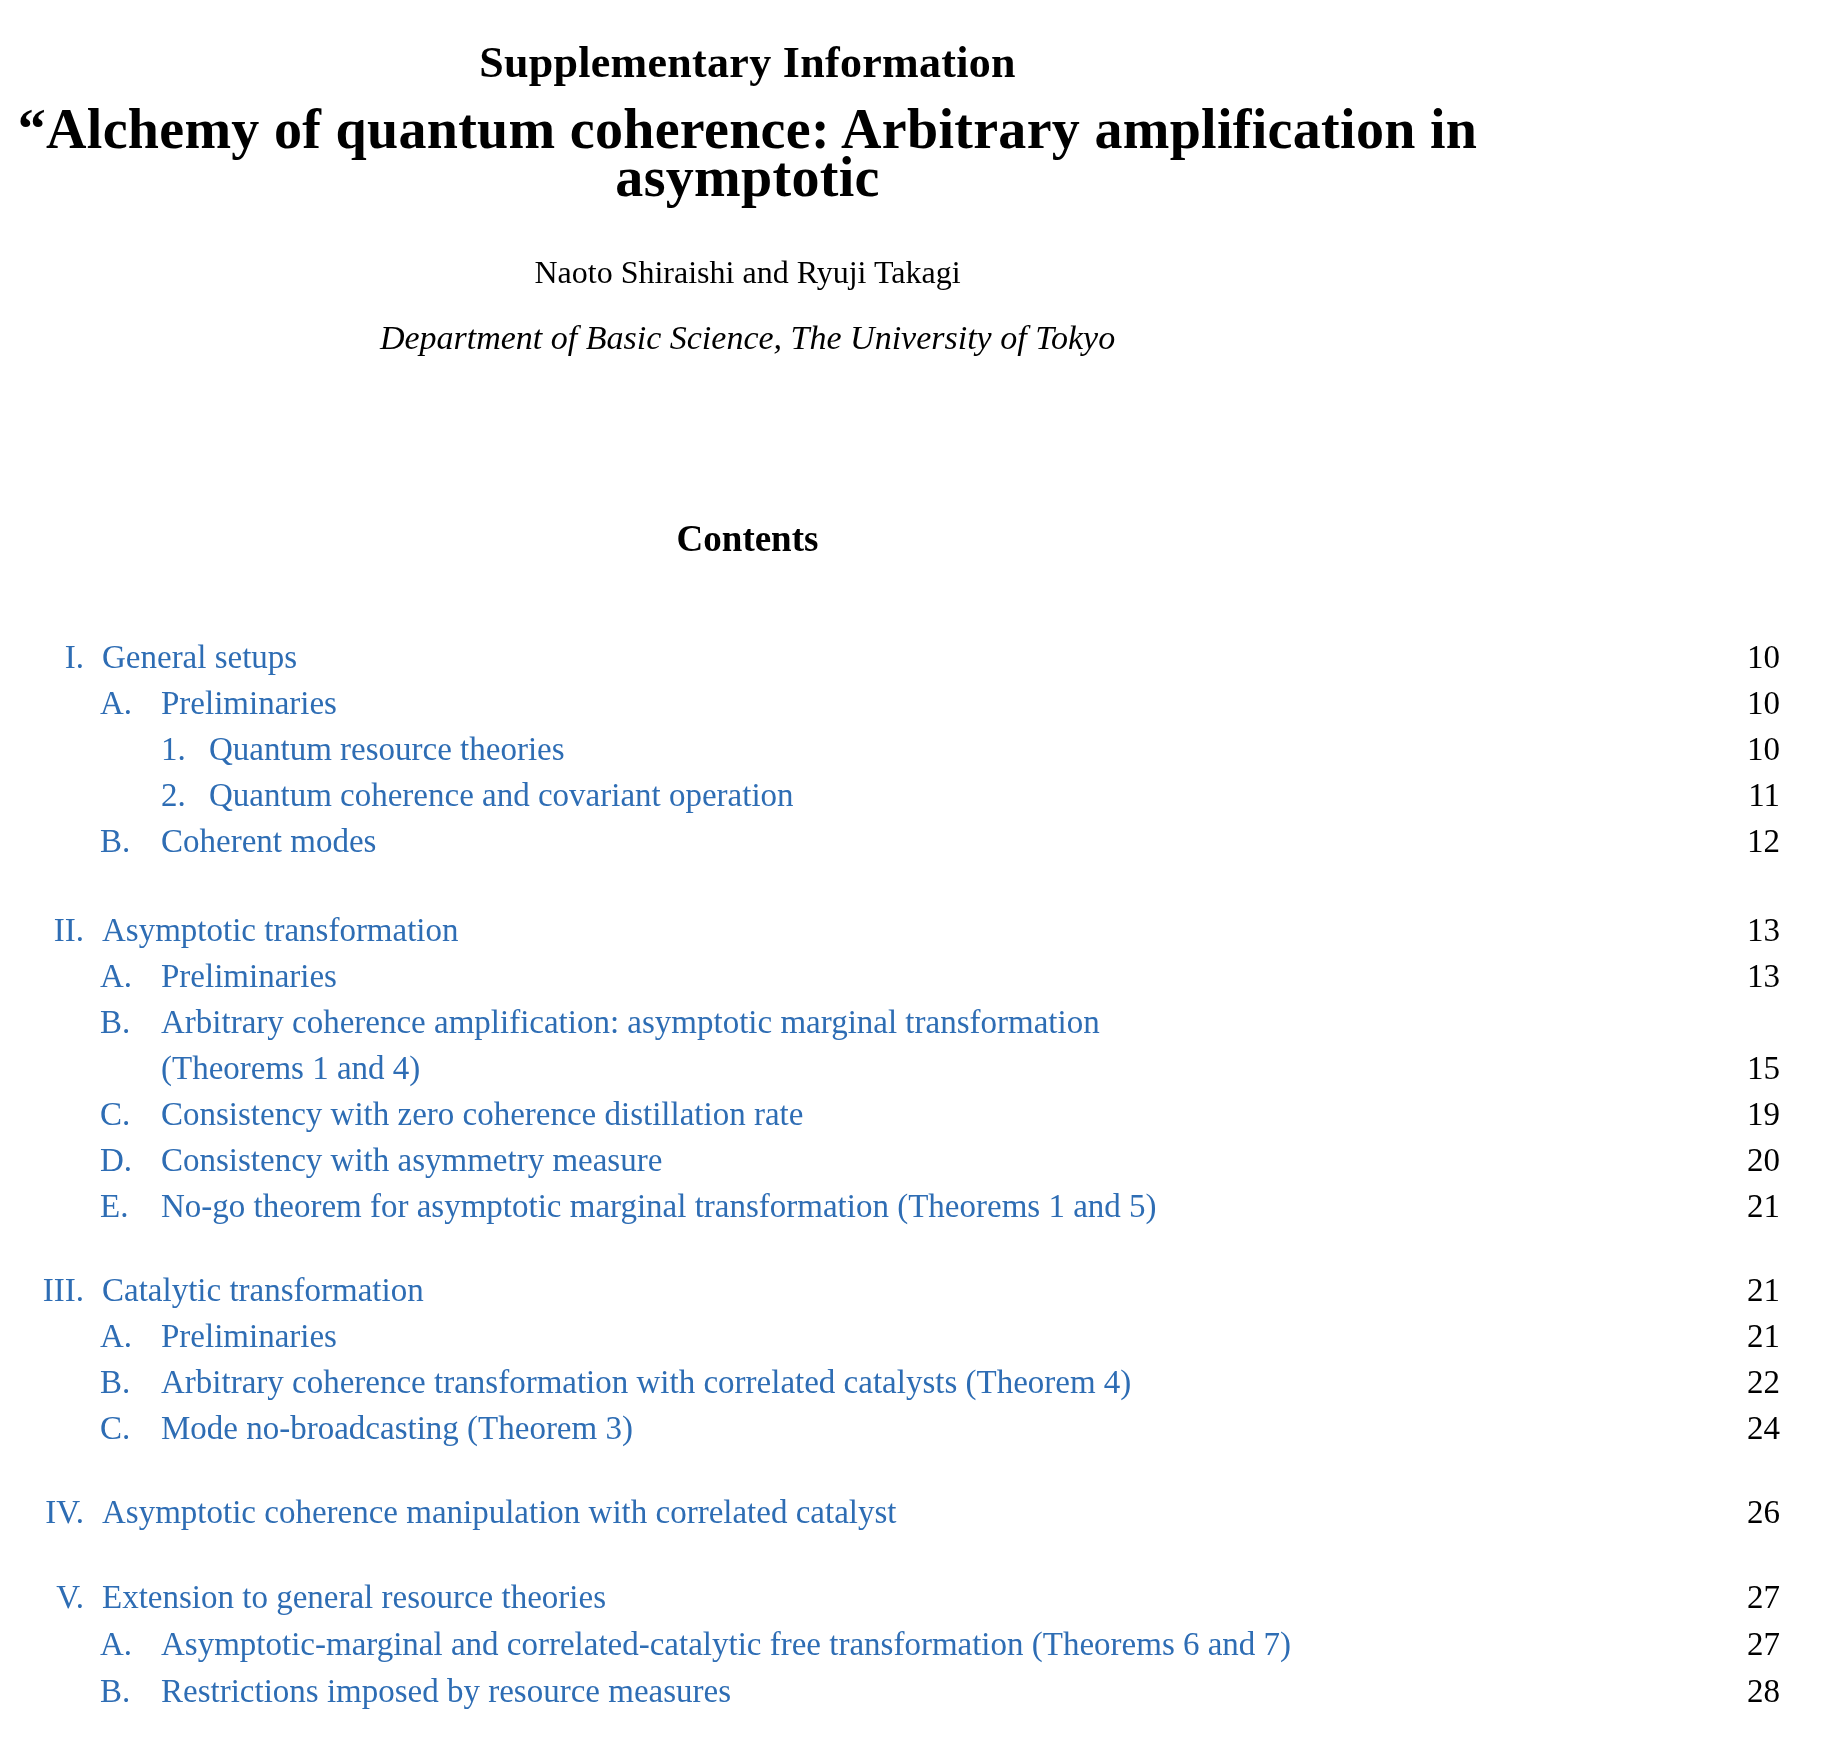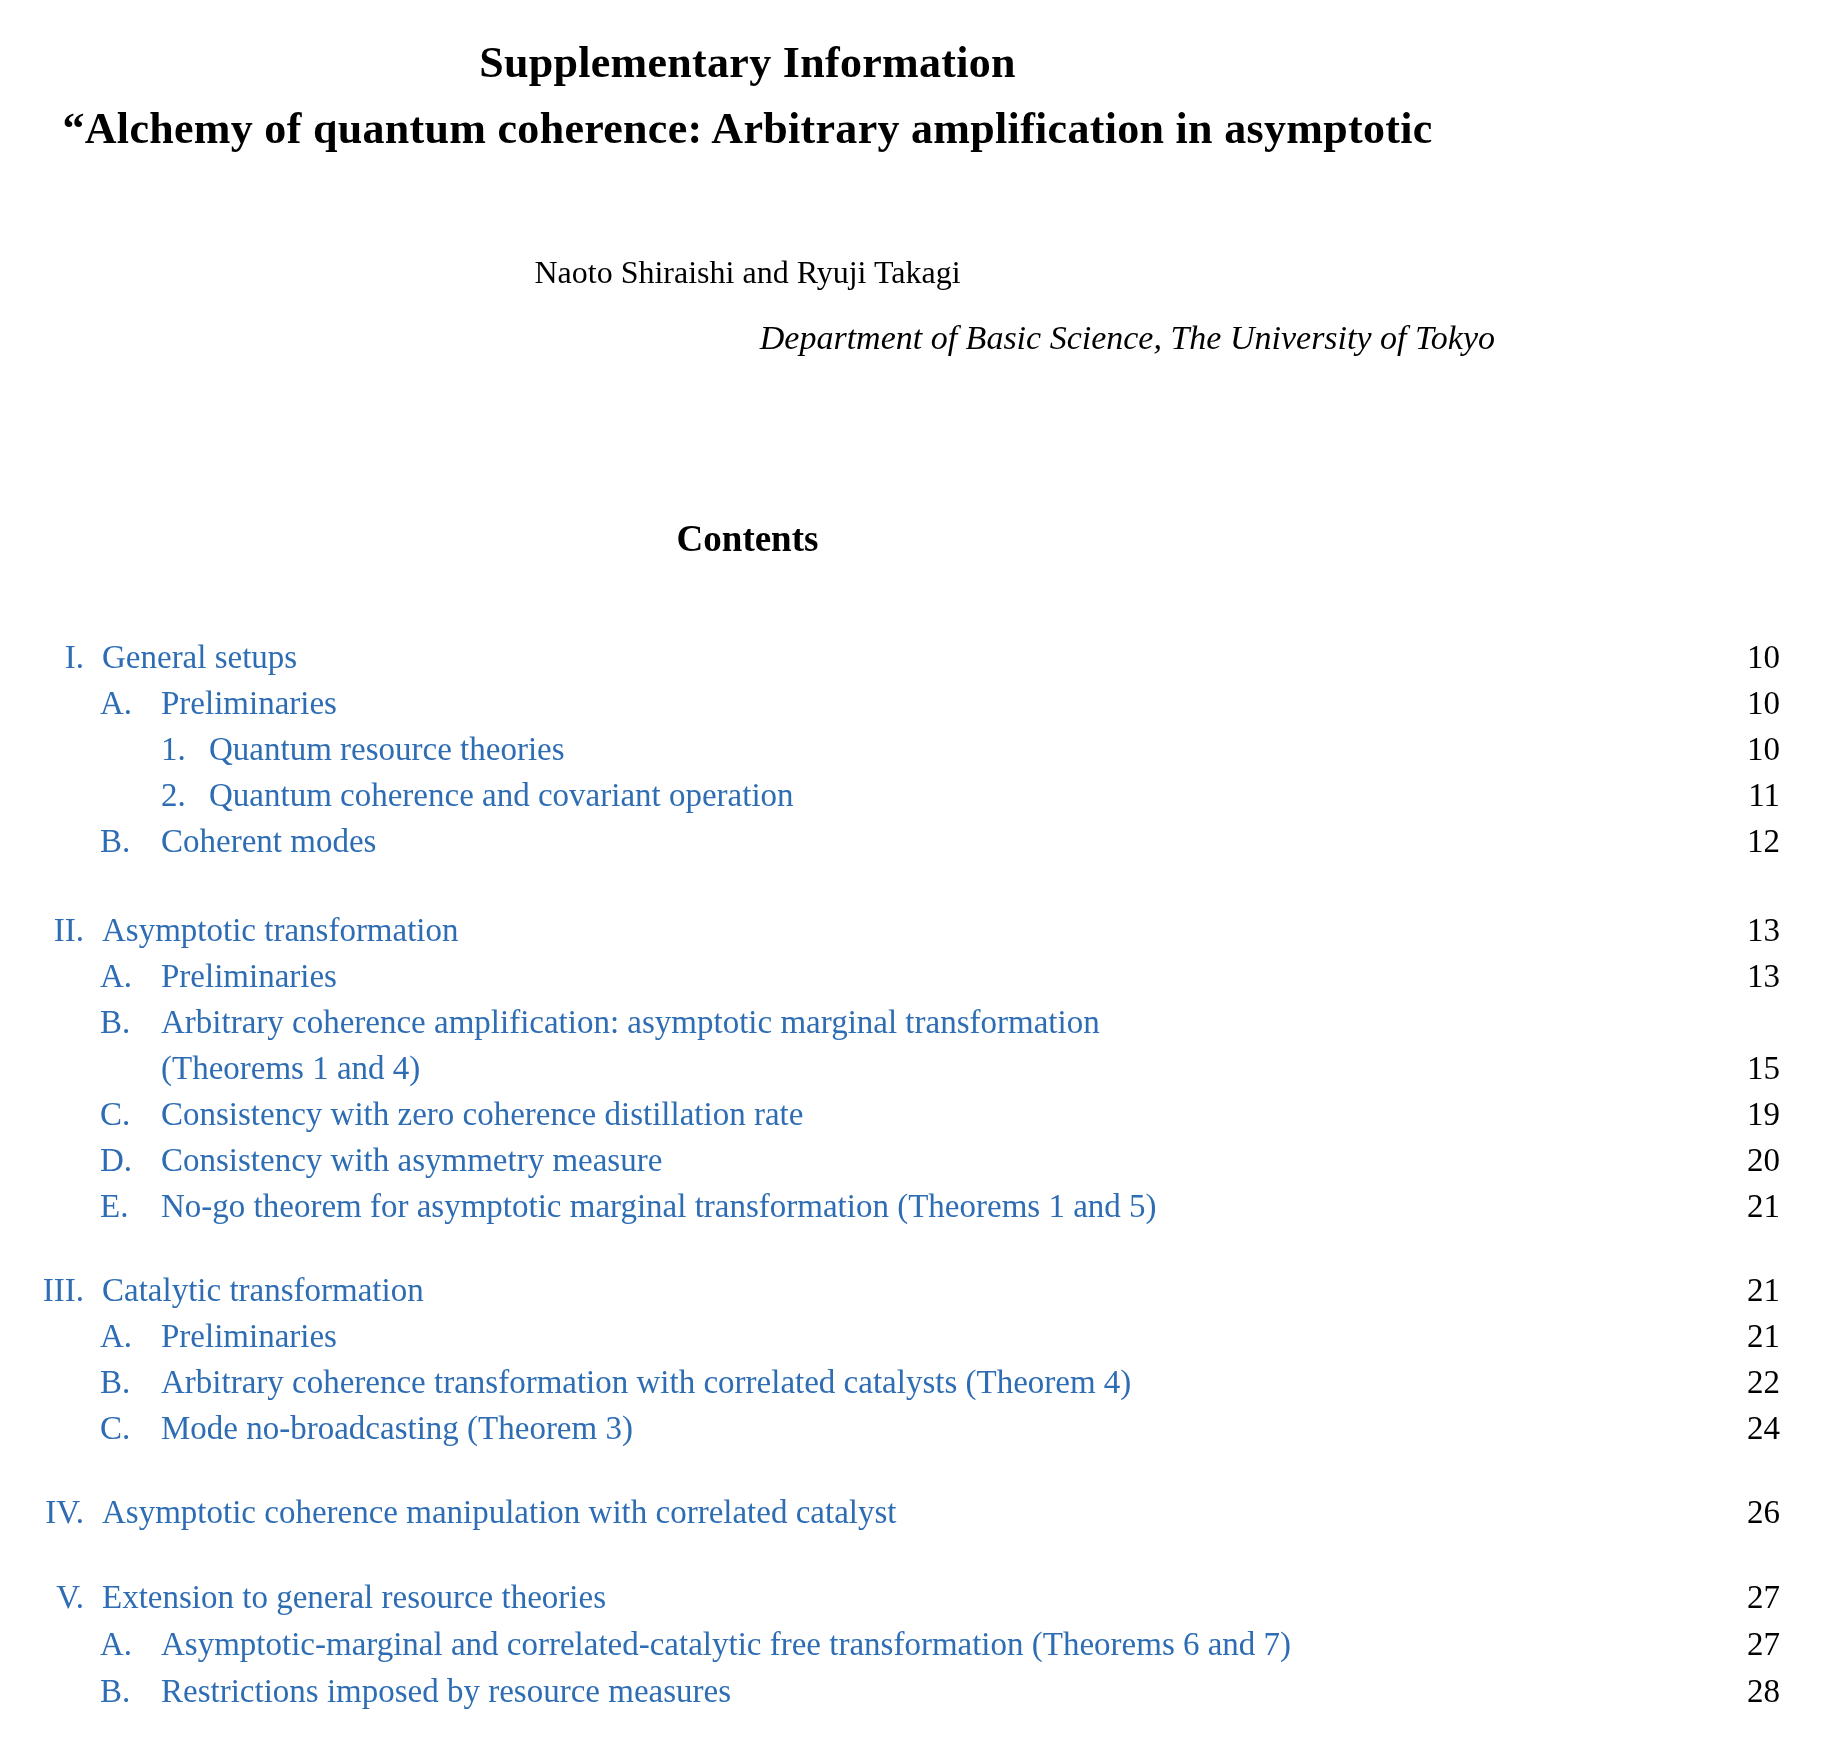--- a/index.html
+++ b/index.html
@@ -2,23 +2,23 @@
 <html><head>
 <meta charset="utf-8">
 <style>
   html, body { margin: 0; padding: 0; background: #ffffff; }
   body { width: 1840px; height: 1740px; position: relative; overflow: hidden;
          font-family: "Liberation Serif", "DejaVu Serif", serif; color: #000; }
   .abs { position: absolute; white-space: nowrap; }
   .center { left: 0; width: 1495px; text-align: center; }
 
   .supp { top: 38px; font-size: 44px; font-weight: bold; line-height: 50px; letter-spacing: 0.3px; }
-  .title { top: 105px; font-size: 44px; font-weight: bold; line-height: 48px; white-space: normal; letter-spacing: 0.3px; }
+  .title { top: 105px; font-size: 56px; font-weight: bold; line-height: 48px; white-space: normal; letter-spacing: 0.3px; }
   .authors { top: 252px; font-size: 32px; line-height: 40px; }
-  .affil { top: 318px; font-size: 34px; line-height: 40px; font-style: italic; text-align: right; }
+  .affil { top: 318px; font-size: 34px; line-height: 40px; font-style: italic; }
   .contents-h { top: 494px; font-size: 37px; font-weight: bold; line-height: 42px; margin-top: 24px; }
 
   .toc { position: absolute; left: 0; top: 0; width: 1840px; height: 1740px; }
   .row { position: absolute; left: 0; width: 1840px; height: 46px; line-height: 46px; font-size: 33px; }
   .num { position: absolute; color: #2E6DB4; text-align: right; }
   .lbl { position: absolute; color: #2E6DB4; white-space: nowrap; }
   .pg  { position: absolute; right: 60px; color: #000; }
 
   
   .l1 .num { left: 0; width: 84px; }

